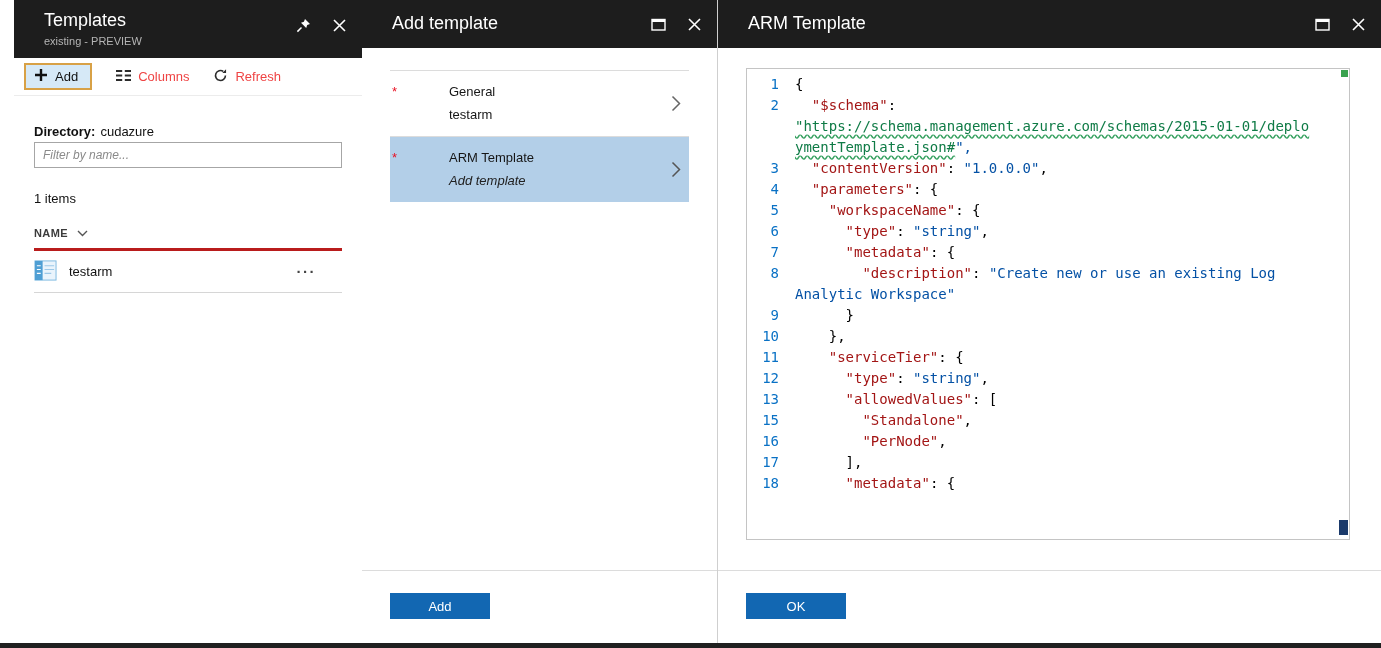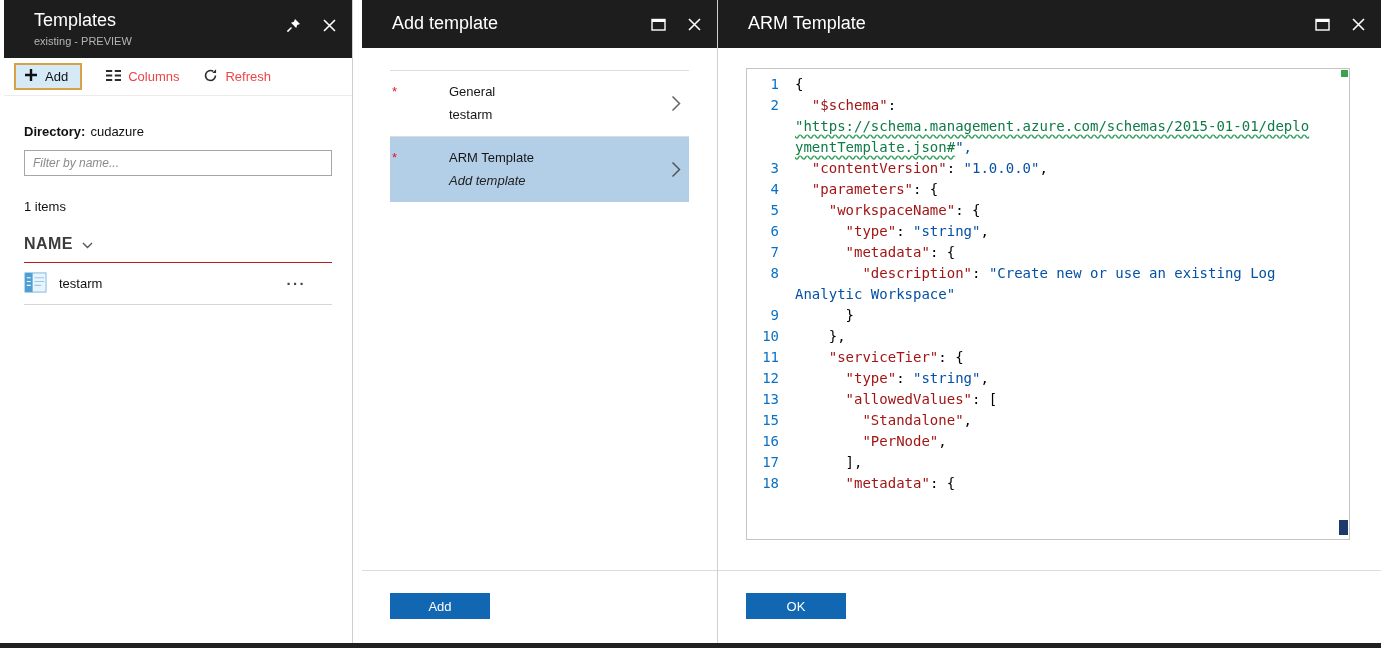--- a/index.html
+++ b/index.html
@@ -1,45 +1,45 @@
 <!DOCTYPE html>
 <html><head>
 <meta charset="utf-8">
 <style>
   * { margin:0; padding:0; box-sizing:border-box; }
   html,body { background:#ffffff; font-family:"Liberation Sans", sans-serif; }
   .stage { position:relative; width:1381px; height:648px; background:#fff; overflow:hidden; }
 
   
   .blade { position:absolute; top:0; bottom:0; background:#fff; border-right:1px solid #cfcfcf; }
-  .blade-left  { left:4px;     width:349px; }
+  .blade-left  { left:14px;     width:349px; }
   .blade-mid   { left:362px; width:356px; }
   .blade-right { left:718px; width:663px; border-right:none; }
 
   
   .blade-header { background:#1d1d1d; color:#fff; display:flex; padding:0 16px 0 30px; }
   .h-tall  { height:58px; align-items:flex-start; padding-top:10px; }
   .h-short { height:48px; align-items:center; }
   .blade-title { font-size:18px; font-weight:400; line-height:1.2; }
   .blade-subtitle { font-size:11px; color:#b5b5b5; margin-top:3px; }
   .header-icons { margin-left:auto; display:flex; align-items:center; gap:22px; }
   .h-tall .header-icons { margin-top:8px; }
   .hicon { display:inline-flex; cursor:pointer; }
 
   
   .toolbar { display:flex; align-items:center; gap:24px; height:38px; padding:0 10px; border-bottom:1px solid #ececec; }
   .tb-add { display:flex; align-items:center; gap:7px; border:2px solid #d8a146; background:#d6e9f7; padding:3px 12px 3px 8px; font-size:13px; color:#111; cursor:pointer; }
   .tb-item { display:flex; align-items:center; gap:7px; font-size:13px; color:#ef4444; cursor:pointer; }
   .left-content { padding:0 20px; }
   .directory-line { margin-top:28px; font-size:13px; color:#111; }
   .dir-label { font-weight:700; margin-right:5px; }
-  .filter { margin-top:11px; width:100%; height:26px; border:1px solid #a6a6a6; padding:0 8px; font-size:12px; font-family:"Liberation Sans", sans-serif; color:#333; }
+  .filter { margin-top:3px; width:100%; height:26px; border:1px solid #a6a6a6; padding:0 8px; font-size:12px; font-family:"Liberation Sans", sans-serif; color:#333; }
   .filter::placeholder { font-style:italic; color:#8a8a8a; }
   .items-count { margin-top:23px; font-size:13px; color:#111; }
-  .name-header { margin-top:21px; padding-bottom:9px; border-bottom:1px solid #b91c1c; display:flex; align-items:center; gap:9px; font-size:16px; font-weight:700; color:#3b3b3b; letter-spacing:.4px; cursor:pointer; }
+  .name-header { margin-top:21px; padding-bottom:9px; border-bottom:3px solid #b91c1c; display:flex; align-items:center; gap:9px; font-size:11px; font-weight:700; color:#3b3b3b; letter-spacing:.4px; cursor:pointer; }
   .list-row { display:flex; align-items:center; gap:12px; height:42px; border-bottom:1px solid #d6d6d6; font-size:13px; color:#111; cursor:pointer; }
   .row-ellipsis { margin-left:auto; margin-right:26px; font-weight:700; color:#444; letter-spacing:1.5px; font-size:15px; cursor:pointer; }
 
   
   .mid-content { padding:0 28px; }
   .steps { border-top:1px solid #dcdcdc; margin-top:22px; }
   .step { display:flex; padding:13px 8px 14px 2px; border-bottom:1px solid #dcdcdc; cursor:pointer; }
   .step.selected { background:#b3cfe8; border-bottom:none; }
   .req { color:#e81123; width:13px; font-size:13px; flex:none; }
   .step-texts { display:flex; flex-direction:column; gap:8px; font-size:13px; color:#161616;margin-left:44px; }

